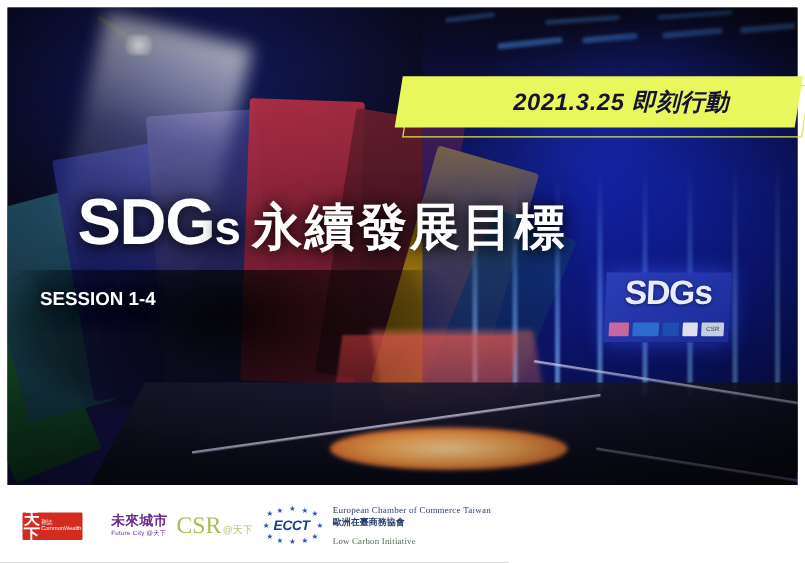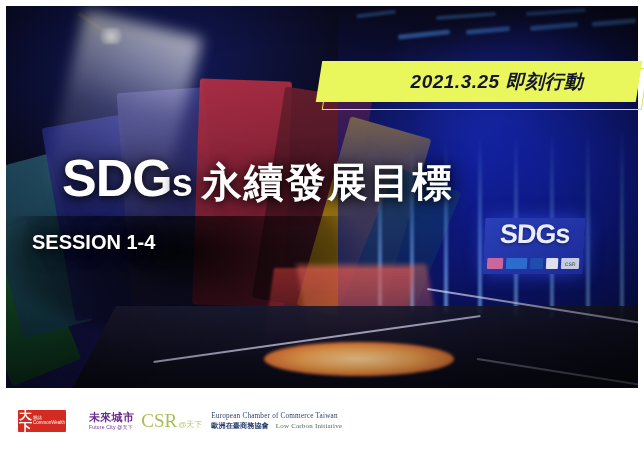--- a/index.html
+++ b/index.html
@@ -123,21 +123,21 @@
   .t-sdgs{font-size:52px;font-weight:bold;letter-spacing:-1px;line-height:1;}
   .t-sdgs .low{font-size:38px;}
   .t-cn{font-size:40px;font-weight:bold;letter-spacing:2px;line-height:1;}
 
   .title-sub{
     position:absolute;left:32px;top:232px;display:flex;align-items:baseline;gap:14px;
     color:#ffffff;white-space:nowrap;
     text-shadow:0 2px 10px rgba(0,0,0,.85), 0 0 22px rgba(0,0,0,.6);
   }
   .s-year{font-size:38px;font-weight:bold;letter-spacing:0px;line-height:1;}
-  .s-session{font-size:20px;font-weight:bold;letter-spacing:0px;line-height:1;}
+  .s-session{font-size:15px;font-weight:bold;letter-spacing:0px;line-height:1;}
 
   
   .sdg-badge{
     position:absolute;left:478px;top:212px;width:100px;height:56px;
     background:linear-gradient(145deg,#2a3fb8,#1b2a96);
     box-shadow:0 0 18px rgba(60,90,255,.55);
     transform:skewX(-3deg);overflow:hidden;
   }
   .sdg-badge-text{
     position:absolute;left:0;top:1px;width:100%;text-align:center;
@@ -180,21 +180,21 @@
   .logo-csr{display:flex;align-items:baseline;}
   .logo-csr .csr{color:#a9bd52;font-size:19px;font-family:"Liberation Serif",serif;letter-spacing:0px;}
   .logo-csr .at{color:#b9c86e;font-size:8px;margin-left:1px;}
 
   .logo-ecct{position:relative;width:48px;height:30px;display:flex;align-items:center;justify-content:center;}
   .logo-ecct .ecct{color:#1d3f8f;font-size:11px;font-weight:bold;font-style:italic;letter-spacing:-.3px;z-index:2;}
   .star{position:absolute;color:#2d52b0;font-size:6px;line-height:1;}
 
   .logo-chamber{display:flex;flex-direction:column;line-height:1.25;margin-left:2px;}
   .logo-chamber .row1{color:#2b3f6e;font-size:7.2px;font-family:"Liberation Serif",serif;letter-spacing:.2px;white-space:nowrap;}
-  .logo-chamber .row2{display:flex;align-items:baseline;gap:7px;white-space:nowrap;}
+  .logo-chamber .row2{display:flex;align-items:baseline;gap:7px;white-space:nowrap;flex-direction:column;}
   .logo-chamber .cn{color:#2b3f6e;font-size:7.2px;font-weight:bold;}
   .logo-chamber .lci{color:#4c6b50;font-size:7px;font-family:Liberation Serif, serif;letter-spacing:.2px;}
 
   .logo-elle{color:#111111;font-size:20px;font-family:"Liberation Serif",serif;letter-spacing:3px;margin-left:8px;}
 </style>
 </head>
 <body>
 
 <div id="poster">
 
@@ -290,20 +290,35 @@
       <div class="logo-fc">
         <span class="fc-cn">未來城市</span>
         <span class="fc-en">Future City @天下</span>
       </div>
 
       <div class="logo-csr">
         <span class="csr">CSR</span>
         <span class="at">@天下</span>
       </div>
 
+      <div class="logo-ecct">
+        <span class="star" style="left:4px;top:3px;">★</span>
+        <span class="star" style="left:12px;top:0px;">★</span>
+        <span class="star" style="left:22px;top:-1px;">★</span>
+        <span class="star" style="left:32px;top:0px;">★</span>
+        <span class="star" style="left:40px;top:3px;">★</span>
+        <span class="star" style="left:1px;top:12px;">★</span>
+        <span class="star" style="left:44px;top:12px;">★</span>
+        <span class="star" style="left:4px;top:21px;">★</span>
+        <span class="star" style="left:12px;top:24px;">★</span>
+        <span class="star" style="left:22px;top:25px;">★</span>
+        <span class="star" style="left:32px;top:24px;">★</span>
+        <span class="star" style="left:40px;top:21px;">★</span>
+        <span class="ecct">ECCT</span>
+      </div>
 
       <div class="logo-chamber">
         <span class="row1">European Chamber of Commerce Taiwan</span>
         <span class="row2">
           <span class="cn">歐洲在臺商務協會</span>
           <span class="lci">Low Carbon Initiative</span>
         </span>
       </div>
 
 

